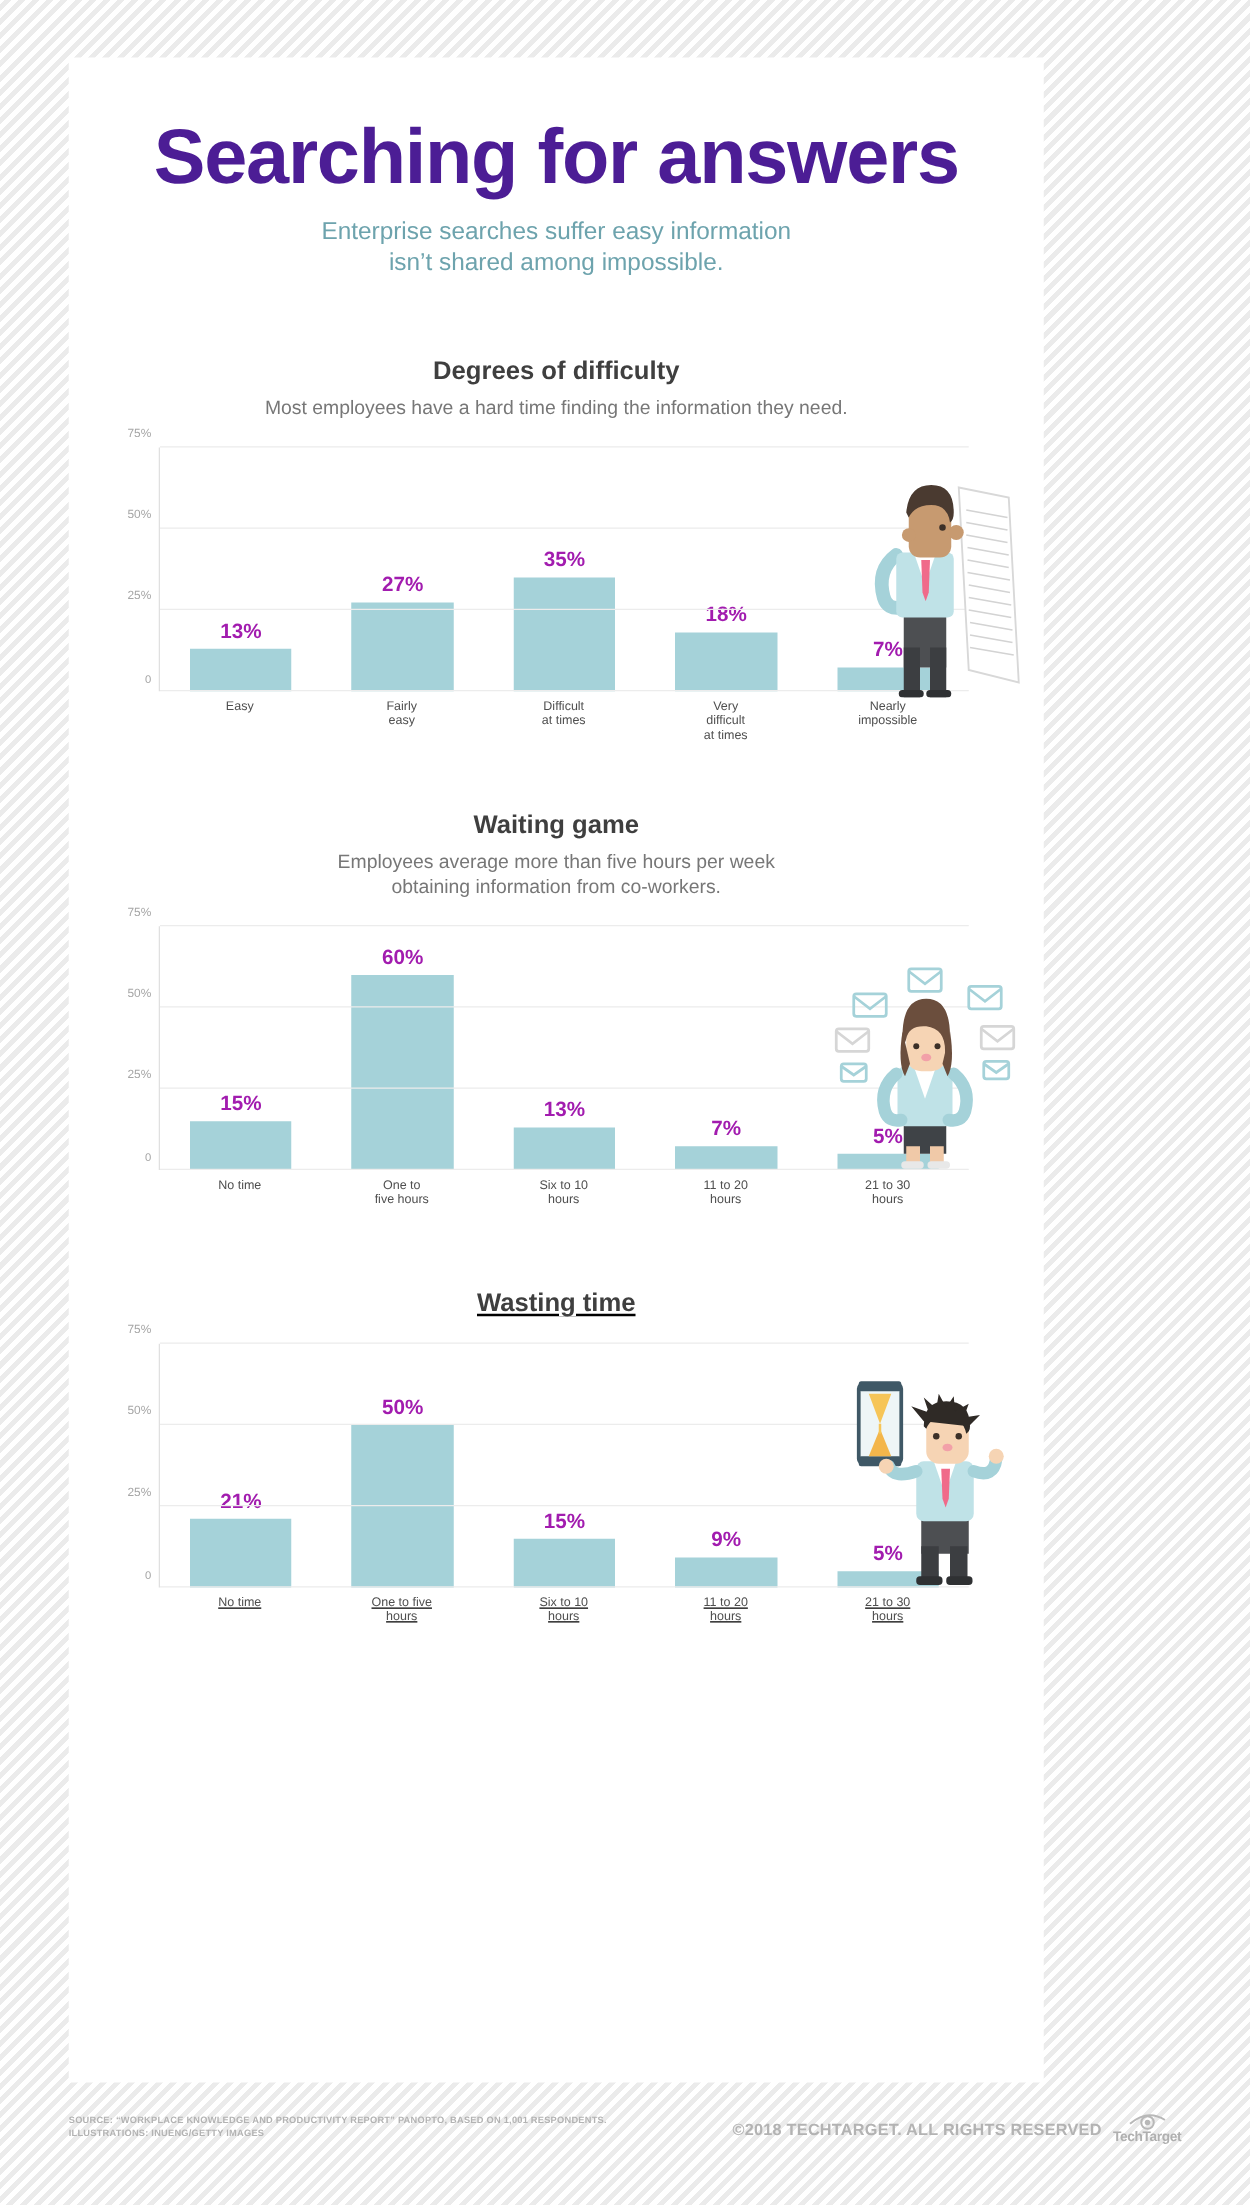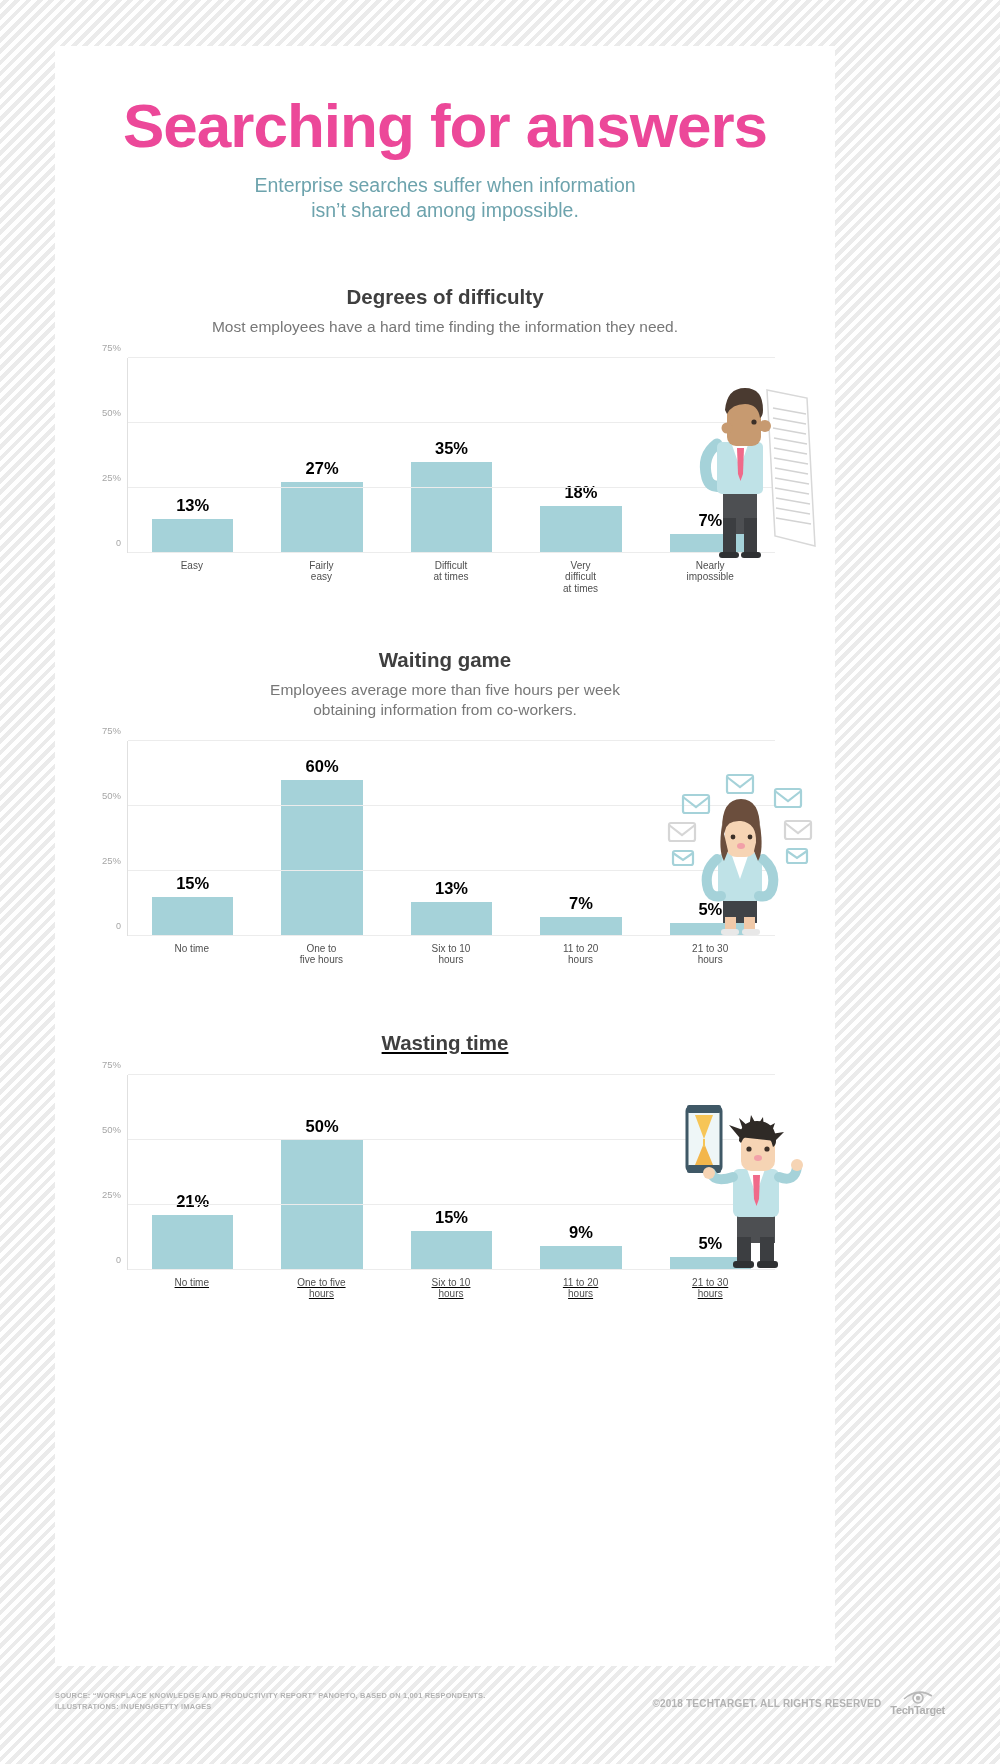--- a/index.html
+++ b/index.html
@@ -23,21 +23,21 @@
     top: 46px;
     width: 780px;
     height: 1620px;
     background: #ffffff;
   }
   
   .hero { padding-top: 48px; text-align: center; }
   .hero-title {
     font-size: 62px;
     font-weight: bold;
-    color: #ec4899;
+    color: #4c1d95;
     letter-spacing: -1px;
     line-height: 1.02;
   }
   .hero-sub {
     margin-top: 16px;
     font-size: 19.5px;
     color: #6da3ad;
     line-height: 1.28;
   }
   
@@ -91,21 +91,21 @@
     display: flex;
     flex-direction: column;
     justify-content: flex-end;
     align-items: center;
     height: 100%;
     position: relative;
   }
   .bar-value {
     font-size: 16.5px;
     font-weight: bold;
-    color: #000000;
+    color: #a21caf;
     margin-bottom: 4px;
   }
   .bar {
     width: 63%;
     background: #a5d2d9;
   }
   .xlabels {
     display: flex;
     margin-top: 7px;
   }
@@ -138,38 +138,38 @@
     letter-spacing: 0.2px;
     text-transform: uppercase;
     font-weight: bold;
   }
   .footer-right {
     display: flex;
     align-items: center;
     gap: 9px;
   }
   .copyright {
-    font-size: 10px;
+    font-size: 13px;
     color: #b3b3b3;
     letter-spacing: 0.2px;
     text-transform: uppercase;
     font-weight: bold;
   }
   .tt-logo { display: flex; flex-direction: column; align-items: center; }
   .tt-word { font-size: 11px; font-weight: bold; color: #b0b0b0; letter-spacing: -0.3px; }
 </style>
 </head>
 <body>
 
 <div class="sheet">
 
   <div class="hero">
     <div class="hero-title">Searching for answers</div>
     <div class="hero-sub">
-      <div>Enterprise searches suffer when information</div>
+      <div>Enterprise searches suffer easy information</div>
       <div>isn’t shared among impossible.</div>
     </div>
   </div>
 
   <div class="chart-block" style="margin-top:62px;">
     <div class="chart-head">
       <div class="chart-title">Degrees of difficulty</div>
       <div class="chart-sub">
         <div>Most employees have a hard time finding the information they need.</div>
       </div>

